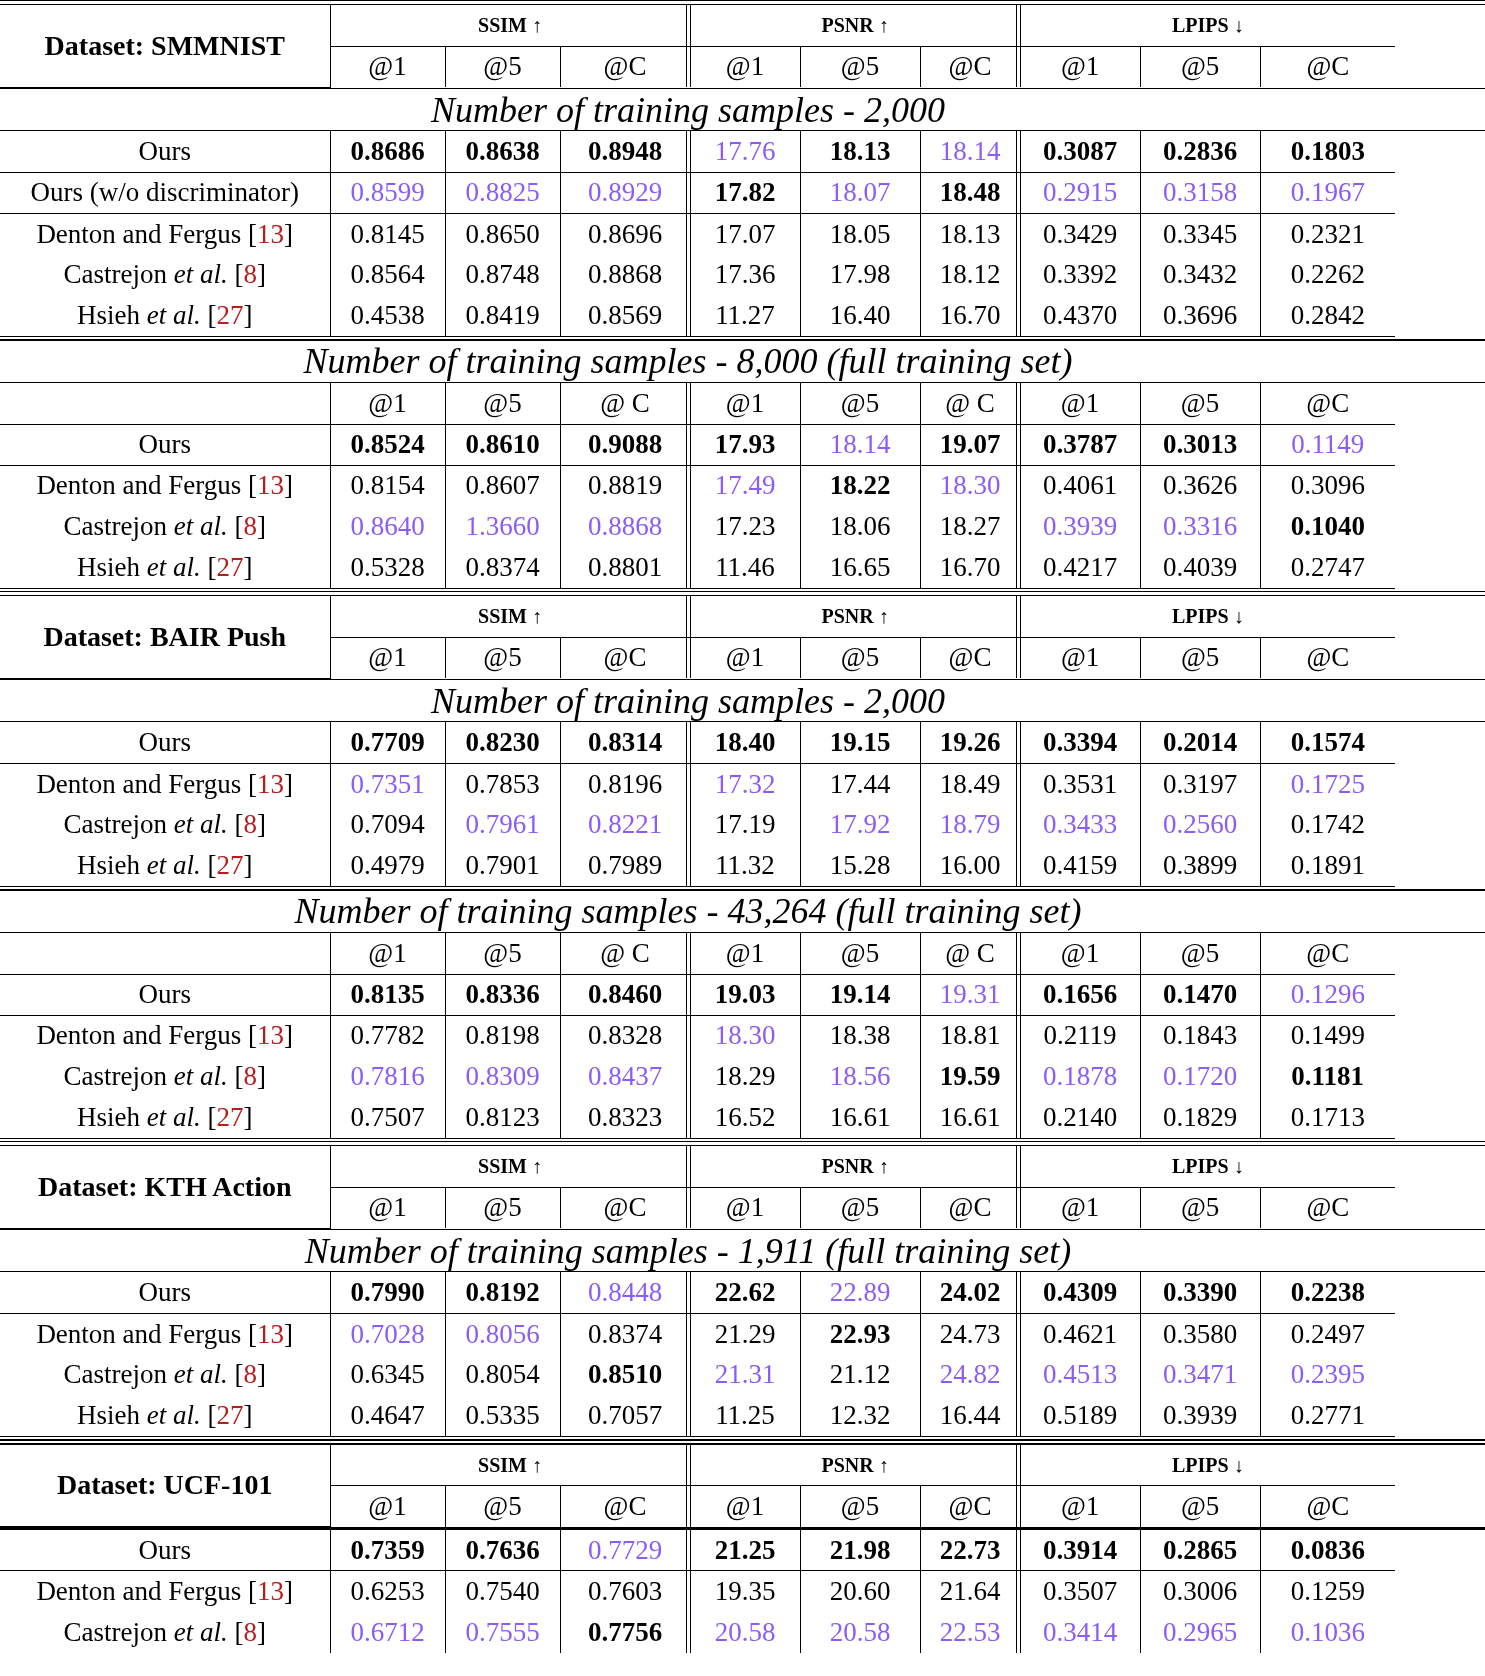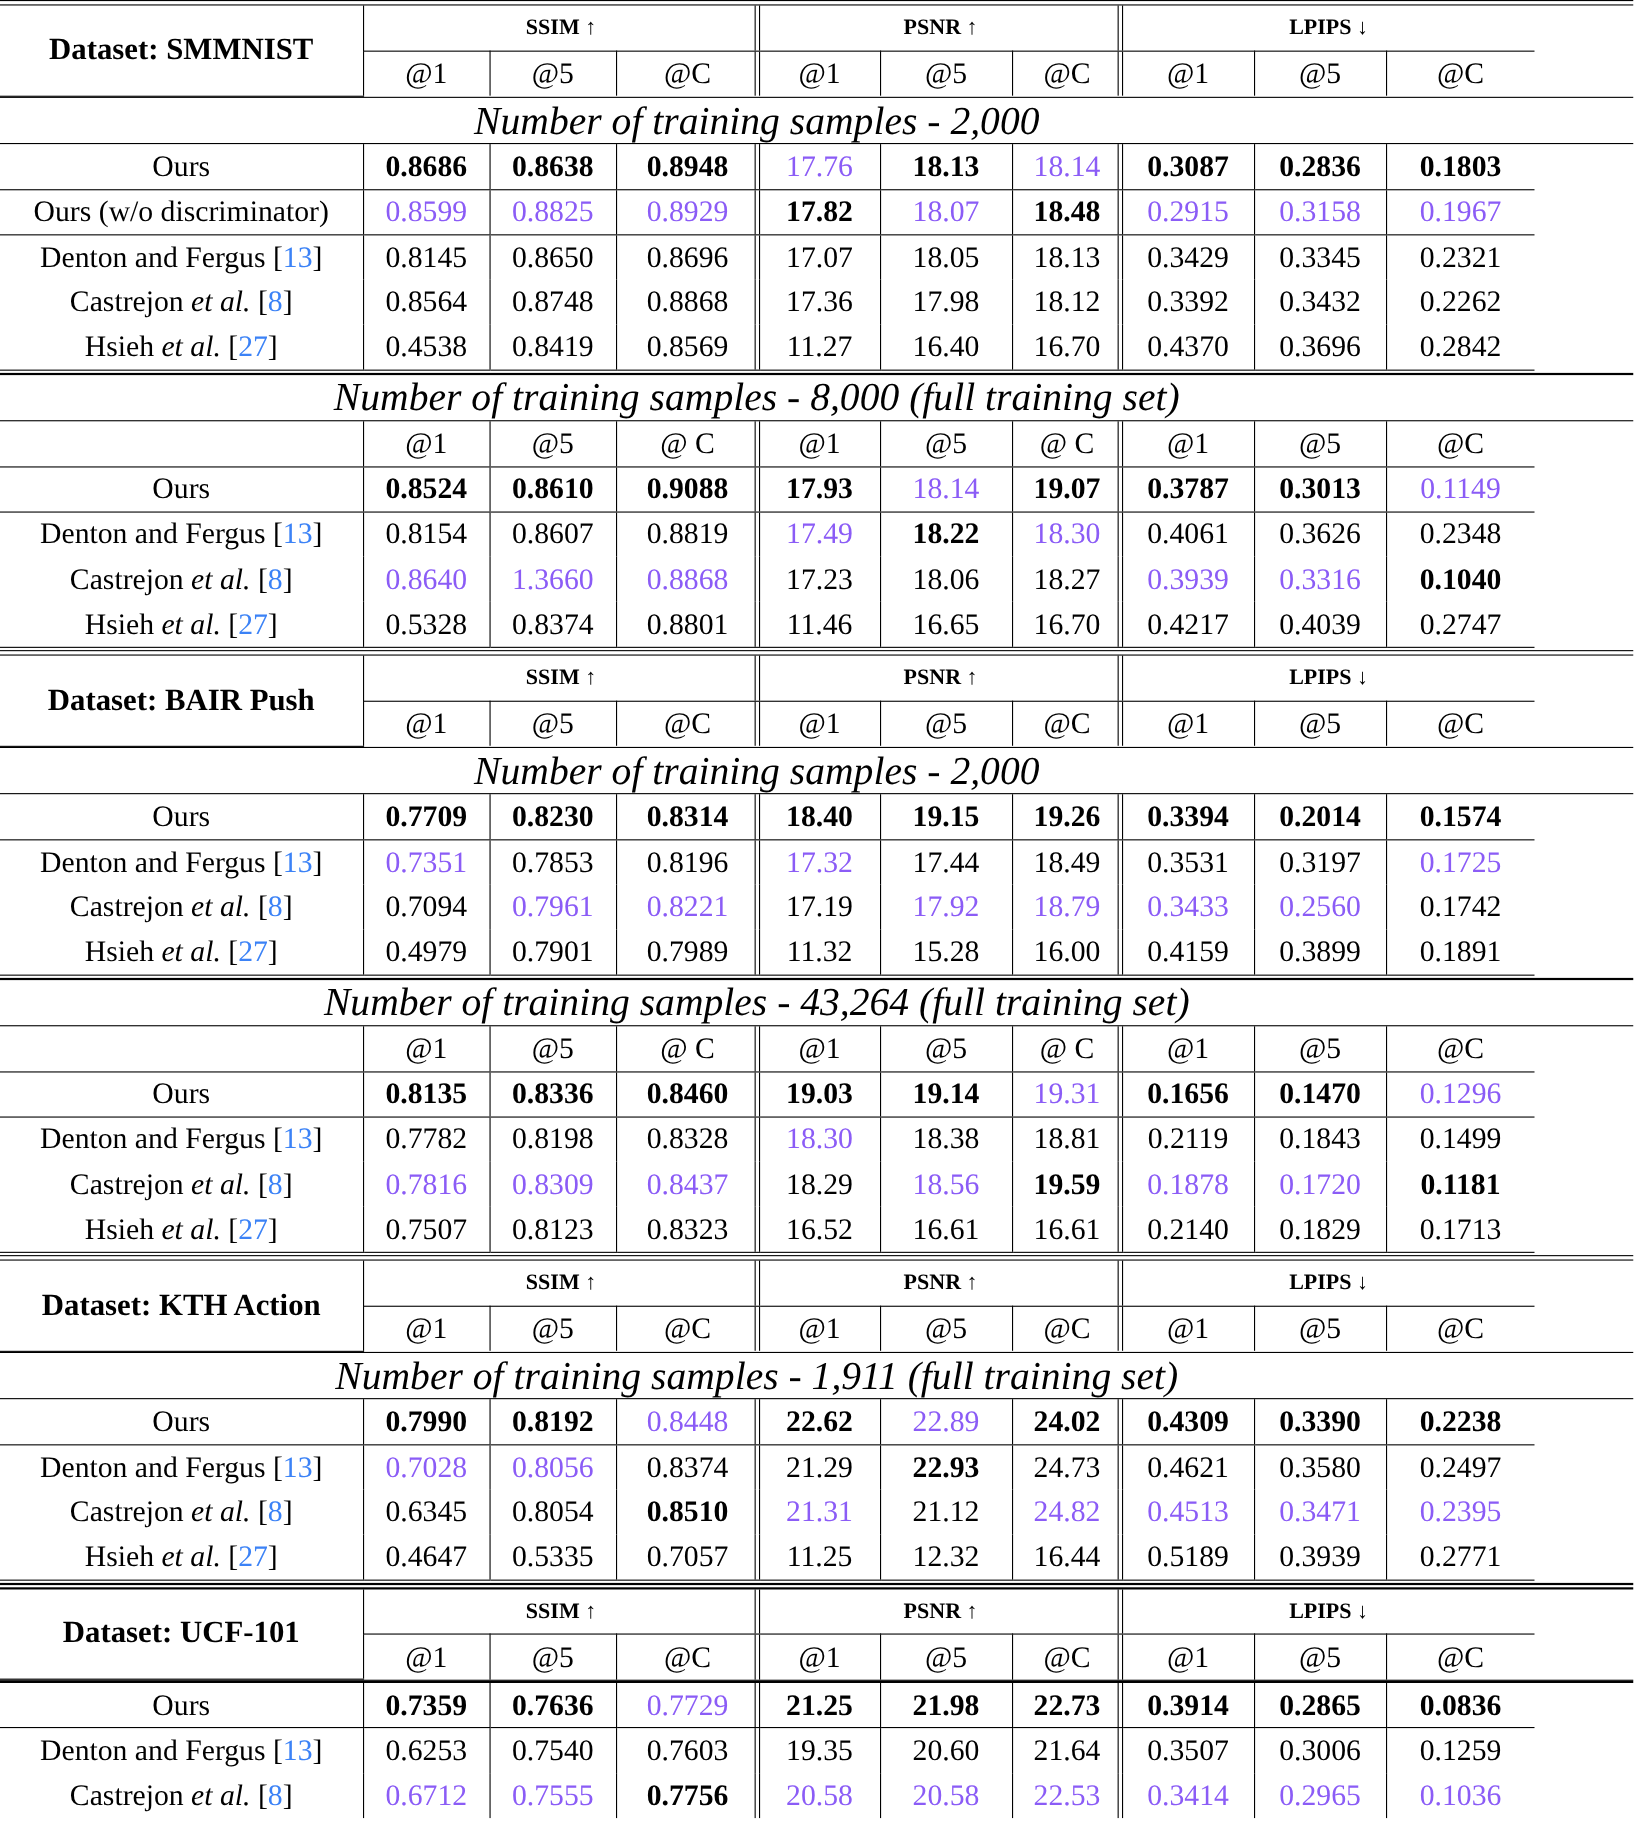--- a/index.html
+++ b/index.html
@@ -51,21 +51,21 @@
 
   
   .hr-thin{border-bottom:1.4px solid #000;}
 
   .lbl{
     text-align:left;
     padding-left:12px;
   }
   .bold{font-weight:bold;}
   .blue{color:#8b5cf6;}
-  .grn{color:#3b82f6;}
+  .grn{color:#b91c1c;}
   .ital{font-style:italic;}
   .hdr-metric{font-weight:bold;font-size:20px;}
   .dsname{font-weight:bold;font-size:28px;text-align:left;padding-left:12px;}
   .sub{font-size:27px;}
   .samples{
     font-style:italic;
     font-size:36px;
     text-align:center;
     height:46px;
   }
@@ -248,21 +248,21 @@
         <tr>
           <td class="lbl "><span>Denton and Fergus </span><span>[</span><span class="grn">13</span><span>]</span></td>
           <td class="  vl ">0.8154</td>
           <td class="  vl ">0.8607</td>
           <td class="  vl ">0.8819</td>
           <td class="blue  dblsep ">17.49</td>
           <td class="bold  vl ">18.22</td>
           <td class="blue  vl ">18.30</td>
           <td class="  dblsep ">0.4061</td>
           <td class="  vl ">0.3626</td>
-          <td class="  vl ">0.2348</td>
+          <td class="  vl ">0.3096</td>
         </tr>
         <tr>
           <td class="lbl "><span>Castrejon </span><span class="ital">et al.</span><span> </span><span>[</span><span class="grn">8</span><span>]</span></td>
           <td class="blue  vl ">0.8640</td>
           <td class="blue  vl ">1.3660</td>
           <td class="blue  vl ">0.8868</td>
           <td class="  dblsep ">17.23</td>
           <td class="  vl ">18.06</td>
           <td class="  vl ">18.27</td>
           <td class="blue  dblsep ">0.3939</td>

